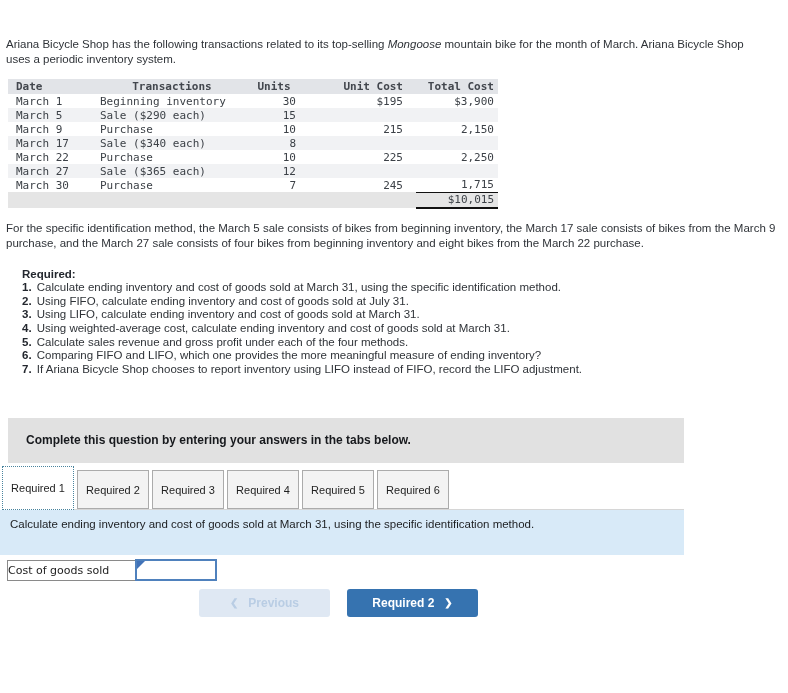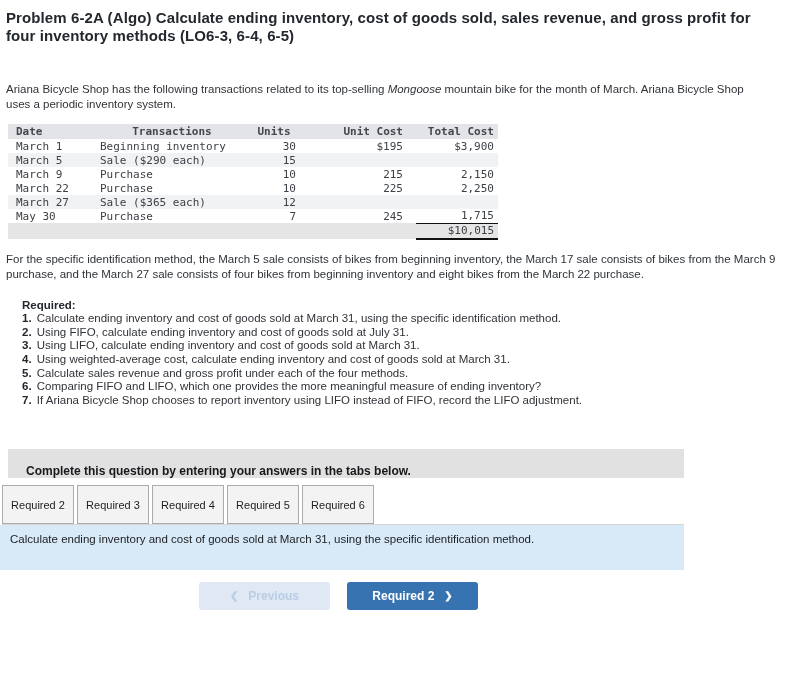--- a/index.html
+++ b/index.html
@@ -35,21 +35,21 @@
   tr.total td{background:#e5e5e5;height:16px;}
   td.rule-under{border-bottom:1px solid #111;}
   tr.total td.c-tcost{border-bottom:2px solid #111;}
 
   .spec-para{margin:12px 0 0 6px;width:780px;font-size:11.5px;line-height:14.8px;color:#2f3338;}
 
   .required{margin:17px 0 0 22px;font-size:11.5px;line-height:13.6px;color:#2f3338;}
   .req-head{font-weight:bold;color:#23272e;}
   .req-item b{font-weight:bold;color:#23272e;margin-right:2px;}
 
-  .banner{margin:42px 0 0 8px;width:676px;height:29px;background:var(--banner-gray);
+  .banner{margin:42px 0 0 8px;width:676px;height:45px;background:var(--banner-gray);
           font-size:12px;font-weight:bold;color:#17191d;padding:15px 0 0 18px;}
 
   .tabs{display:flex;gap:3px;width:682px;margin:3px 0 0 2px;height:44px;
         border-bottom:1px solid #d6d6d6;align-items:flex-start;}
   .tab{width:72px;height:39px;margin-top:4px;background:#f3f3f3;border:1px solid #ababab;
        font-size:11px;color:#1f1f1f;display:flex;align-items:center;justify-content:center;cursor:pointer;}
   .tab.active{background:#fff;border:1px dotted #49849e;height:44px;margin-top:0;margin-bottom:-1px;z-index:2;}
 
   .bluebox{width:684px;height:45px;background:var(--panel-blue);
            font-size:11.5px;color:#1c1e21;padding:8px 10px;}
@@ -69,21 +69,20 @@
        font-weight:bold;font-size:12px;display:flex;align-items:center;justify-content:center;gap:10px;cursor:pointer;}
   .btn .chev{font-size:10px;line-height:1;}
   .btn-prev{background:#dfe8f3;color:#b9cde4;}
   .btn-next{background:var(--accent-blue);color:#fff;}
 </style>
 </head>
 <body>
 
 <div class="page">
 
-  <div class="title">Problem 6-2A (Algo) Calculate ending inventory, cost of goods sold, sales revenue, and gross profit for four inventory methods (LO6-3, 6-4, 6-5)</div>
 
   <div class="intro">
     <span>Ariana Bicycle Shop has the following transactions related to its top-selling </span><i>Mongoose</i><span> mountain bike for the month of March. Ariana Bicycle Shop uses a periodic inventory system.</span>
   </div>
 
   <table class="txn">
     <tbody>
         <tr>
       <th class="c-date">Date</th>
       <th class="c-txn">Transactions</th>
@@ -105,36 +104,43 @@
       <td class="c-ucost"></td>
       <td class="c-tcost"></td>
     </tr>
     <tr class="odd">
       <td class="c-date">March 9</td>
       <td class="c-txn">Purchase</td>
       <td class="c-units">10</td>
       <td class="c-ucost">215</td>
       <td class="c-tcost">2,150</td>
     </tr>
+    <tr class="even">
+      <td class="c-date">March 17</td>
+      <td class="c-txn">Sale ($340 each)</td>
+      <td class="c-units">8</td>
+      <td class="c-ucost"></td>
+      <td class="c-tcost"></td>
+    </tr>
     <tr class="odd">
       <td class="c-date">March 22</td>
       <td class="c-txn">Purchase</td>
       <td class="c-units">10</td>
       <td class="c-ucost">225</td>
       <td class="c-tcost">2,250</td>
     </tr>
     <tr class="even">
       <td class="c-date">March 27</td>
       <td class="c-txn">Sale ($365 each)</td>
       <td class="c-units">12</td>
       <td class="c-ucost"></td>
       <td class="c-tcost"></td>
     </tr>
     <tr class="odd">
-      <td class="c-date">May 30</td>
+      <td class="c-date">March 30</td>
       <td class="c-txn">Purchase</td>
       <td class="c-units">7</td>
       <td class="c-ucost">245</td>
       <td class="c-tcost rule-under">1,715</td>
     </tr>
     <tr class="total">
       <td class="c-date"></td>
       <td class="c-txn"></td>
       <td class="c-units"></td>
       <td class="c-ucost"></td>
@@ -152,31 +158,39 @@
     <div class="req-item"><b>3.</b> <span>Using LIFO, calculate ending inventory and cost of goods sold at March 31.</span></div>
     <div class="req-item"><b>4.</b> <span>Using weighted-average cost, calculate ending inventory and cost of goods sold at March 31.</span></div>
     <div class="req-item"><b>5.</b> <span>Calculate sales revenue and gross profit under each of the four methods.</span></div>
     <div class="req-item"><b>6.</b> <span>Comparing FIFO and LIFO, which one provides the more meaningful measure of ending inventory?</span></div>
     <div class="req-item"><b>7.</b> <span>If Ariana Bicycle Shop chooses to report inventory using LIFO instead of FIFO, record the LIFO adjustment.</span></div>
   </div>
 
   <div class="banner">Complete this question by entering your answers in the tabs below.</div>
 
   <div class="tabs">
+    <div class="tab active">Required 1</div>
     <div class="tab">Required 2</div>
     <div class="tab">Required 3</div>
     <div class="tab">Required 4</div>
     <div class="tab">Required 5</div>
     <div class="tab">Required 6</div>
   </div>
 
   <div class="bluebox">Calculate ending inventory and cost of goods sold at March 31, using the specific identification method.</div>
 
   <table class="answers">
     <tbody>
+    <tr>
+      <td class="lab">Cost of goods sold</td>
+      <td class="inp">
+        <span class="marker"></span>
+        <input type="text" value="" style="">
+      </td>
+    </tr>
   </tbody>
     </table>
 
   <div class="nav">
     <button class="btn btn-prev">
       <span class="chev">❮</span>
       <span>Previous</span>
     </button>
     <button class="btn btn-next">
       <span>Required 2</span>

